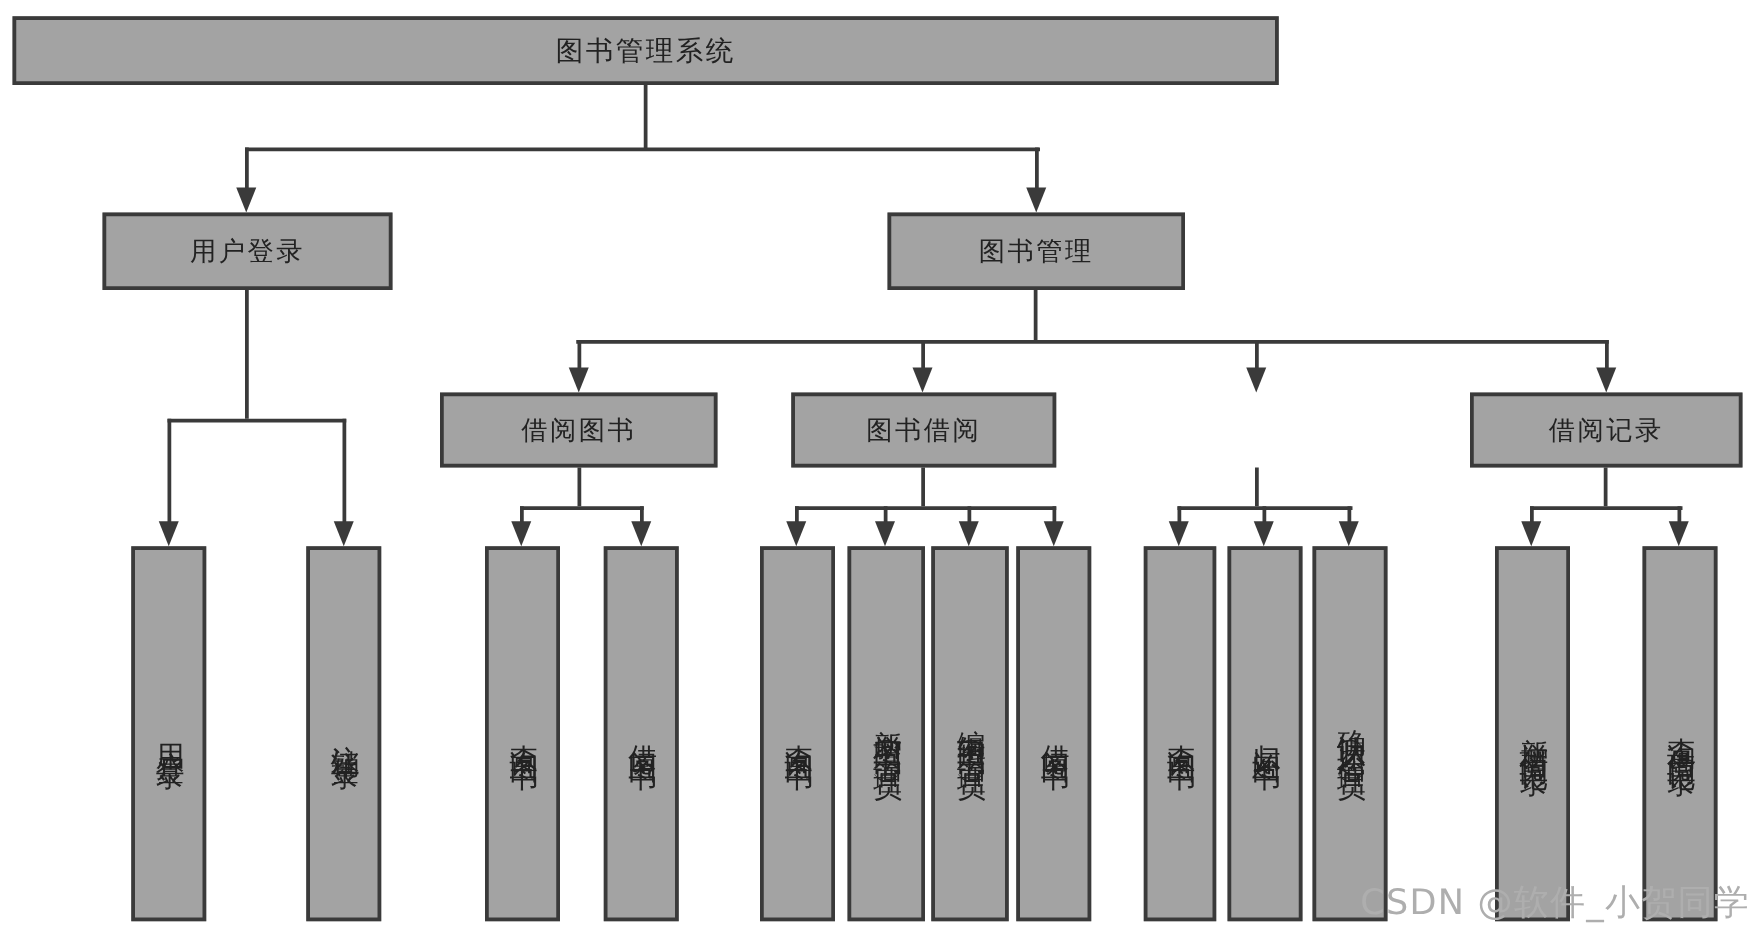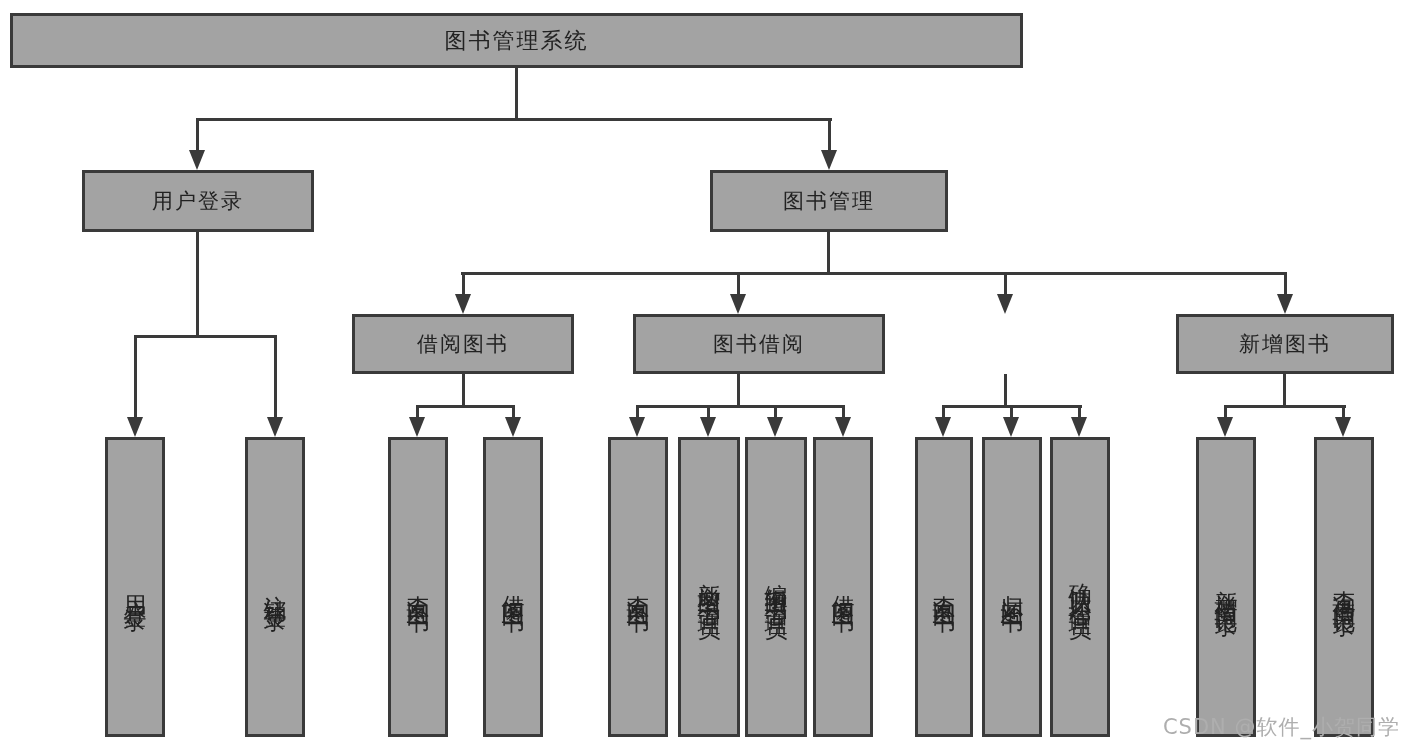--- a/index.html
+++ b/index.html
@@ -26,21 +26,21 @@
     writing-mode:vertical-rl;text-orientation:mixed;
     font-size:23px;letter-spacing:5px;line-height:1;
   }
   .line{position:absolute;background:var(--line);}
   .arrow{
     position:absolute;width:0;height:0;
     border-left:8px solid transparent;border-right:8px solid transparent;
     border-top:20px solid var(--line);
   }
   .watermark{
-    position:absolute;right:5px;bottom:6px;font-size:21px;color:var(--wm);
+    position:absolute;right:5px;bottom:6px;font-size:28px;color:var(--wm);
     letter-spacing:1px;white-space:nowrap;z-index:50;
   }
 </style>
 </head>
 <body>
 
 <div class="canvas">
 
   <div class="box hbox rootbox" style="left:10px;top:13px;width:1013px;">图书管理系统</div>
 
@@ -66,22 +66,22 @@
   <div class="line" style="left:462px;top:272px;width:3px;height:24px;"></div>
   <div class="arrow" style="left:455px;top:294px;"></div>
   <div class="line" style="left:737px;top:272px;width:3px;height:24px;"></div>
   <div class="arrow" style="left:730px;top:294px;"></div>
   <div class="line" style="left:1004px;top:272px;width:3px;height:24px;"></div>
   <div class="arrow" style="left:997px;top:294px;"></div>
   <div class="line" style="left:1284px;top:272px;width:3px;height:24px;"></div>
   <div class="arrow" style="left:1277px;top:294px;"></div>
 
   <div class="box hbox" style="left:352px;top:314px;width:222px;height:60px;">借阅图书</div>
-  <div class="box hbox" style="left:633px;top:314px;width:252px;height:60px;">图书借阅</div>
-  <div class="box hbox" style="left:1176px;top:314px;width:218px;height:60px;">新增图书</div>
+  <div class="box hbox" style="left:633px;top:314px;width:212px;height:60px;">图书借阅</div>
+  <div class="box hbox" style="left:1176px;top:314px;width:218px;height:60px;">借阅记录</div>
 
   <div class="line" style="left:462px;top:374px;width:3px;height:31px;"></div>
   <div class="line" style="left:416px;top:405px;width:99px;height:3px;"></div>
   <div class="line" style="left:416px;top:405px;width:3px;height:14px;"></div>
   <div class="arrow" style="left:409px;top:417px;"></div>
   <div class="line" style="left:512px;top:405px;width:3px;height:14px;"></div>
   <div class="arrow" style="left:505px;top:417px;"></div>
 
   <div class="line" style="left:737px;top:374px;width:3px;height:31px;"></div>
   <div class="line" style="left:636px;top:405px;width:209px;height:3px;"></div>

